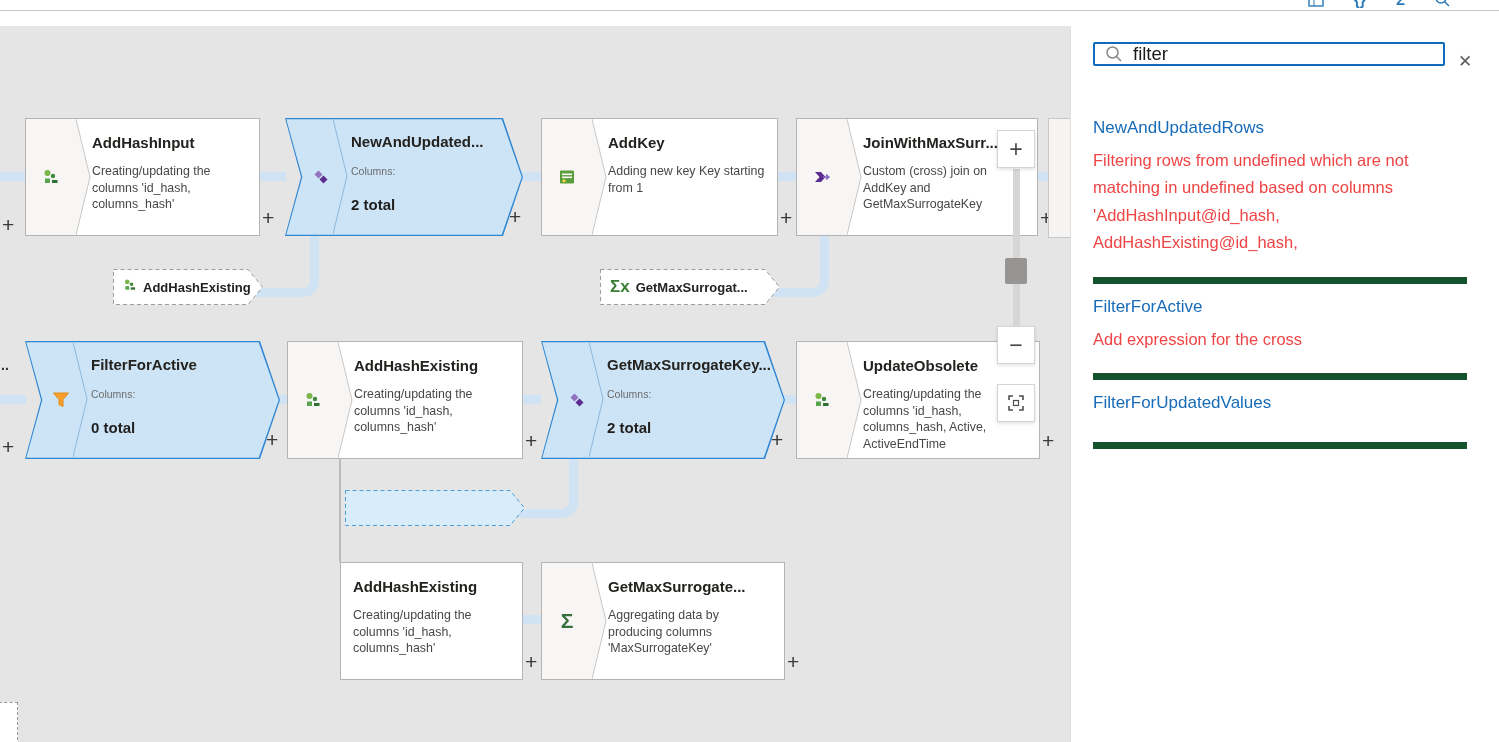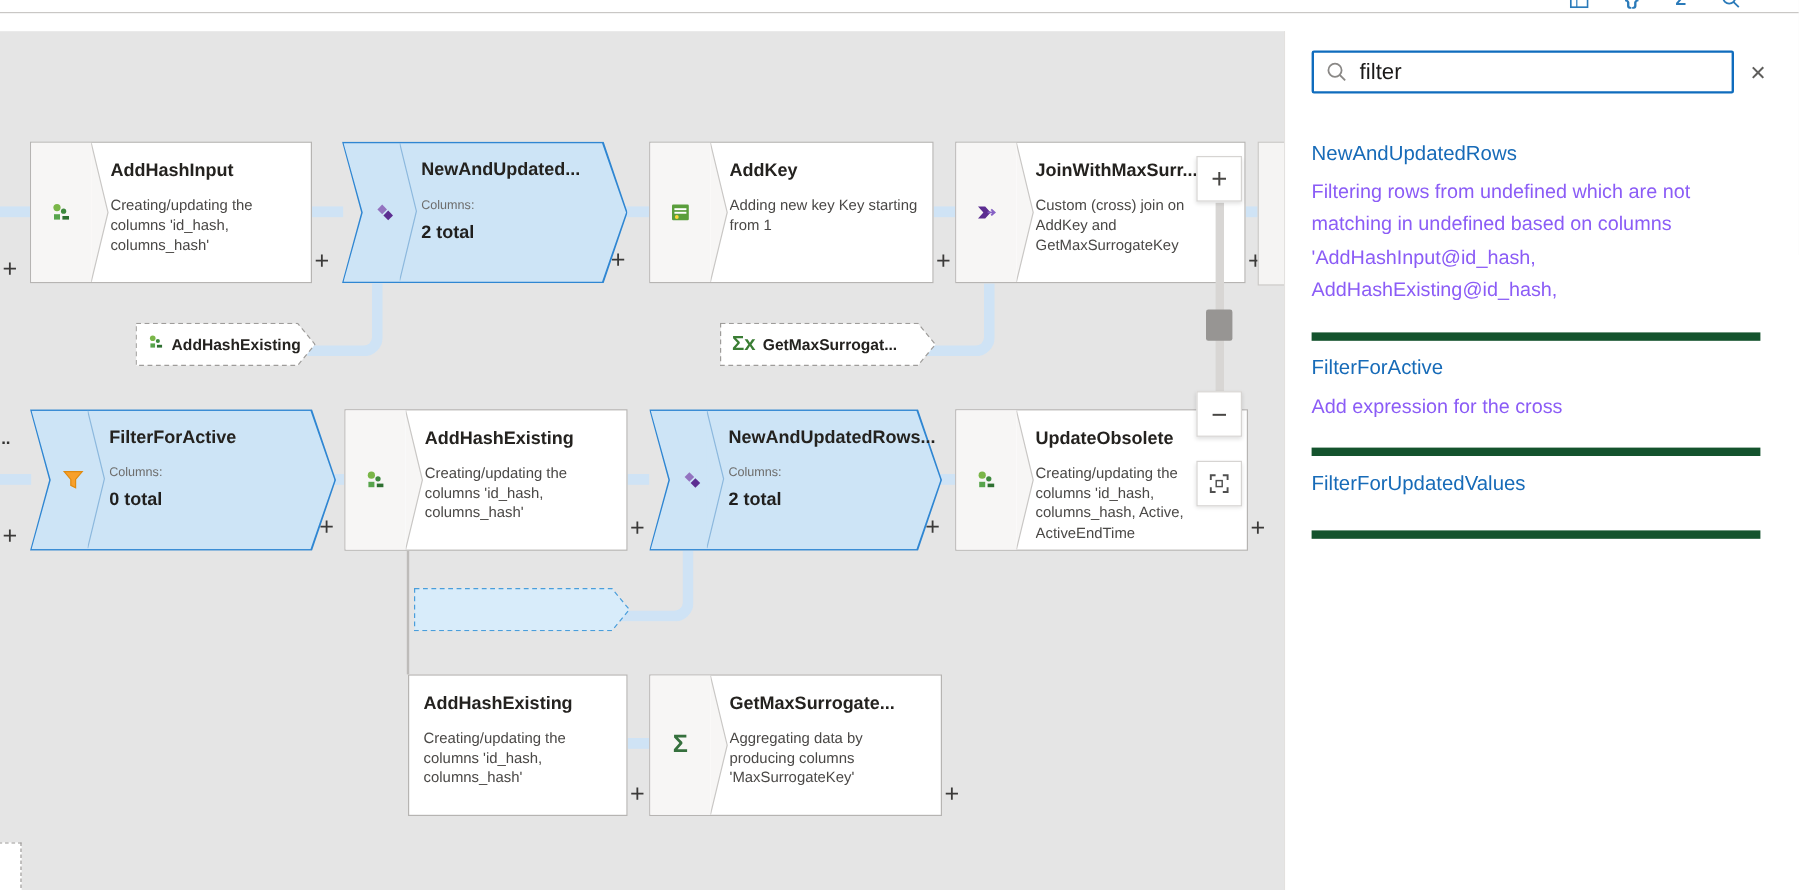--- a/index.html
+++ b/index.html
@@ -28,21 +28,21 @@
   
   .mnode{position:absolute;height:118px;z-index:2;}
   .m-border{position:absolute;inset:0;background:#2f86d2;
     clip-path:polygon(0 0,calc(100% - 20px) 0,100% 50%,calc(100% - 20px) 100%,0 100%,16px 50%);}
   .m-fill{position:absolute;inset:1.3px;background:#cde4f6;
     clip-path:polygon(0 0,calc(100% - 20px) 0,100% 50%,calc(100% - 20px) 100%,0 100%,16px 50%);}
   .m-icon{position:absolute;left:22px;top:0;width:28px;height:100%;display:flex;align-items:center;justify-content:center;}
   .msep{position:absolute;left:48px;top:1px;}
   .m-body{position:absolute;left:66px;top:15px;}
   .m-col-label{margin-top:15px;font-size:10.5px;color:#6d6c6b;}
-  .m-col-total{margin-top:8px;font-size:15px;font-weight:700;color:#201f1e;}
+  .m-col-total{margin-top:19px;font-size:15px;font-weight:700;color:#201f1e;}
 
   .plus{position:absolute;top:88px;font-size:21px;font-weight:400;color:#3b3a39;cursor:pointer;z-index:3;line-height:1;}
   .plus-out{left:calc(100% + 3px);}
   .plus-in{left:calc(100% - 14px);}
   .plus-free{position:absolute;font-size:21px;color:#3b3a39;z-index:3;cursor:pointer;line-height:1;}
 
   
   .tag{position:absolute;height:36px;z-index:2;}
   .tag-c{position:absolute;left:10px;top:0;height:36px;display:flex;align-items:center;gap:6px;}
   .tag-label{font-size:13px;font-weight:700;color:#24221f;white-space:nowrap;}
@@ -53,28 +53,28 @@
   .partial-node{position:absolute;left:1048px;top:92px;width:22px;height:118px;background:#f5f4f3;border:1px solid #c9c7c5;z-index:2;}
   .partial-tag{position:absolute;left:-12px;top:676px;width:28px;height:46px;border:1.5px dashed #9a9896;background:#fff;z-index:2;}
 
   
   .zbtn{position:absolute;left:997px;width:38px;height:38px;background:#fff;border:1px solid #d6d4d2;box-shadow:0 1.6px 3.6px rgba(0,0,0,.13);display:flex;align-items:center;justify-content:center;z-index:6;font-size:23px;font-weight:300;color:#484644;cursor:pointer;box-sizing:border-box;}
   .ztrack{position:absolute;left:1013px;top:143px;width:7px;height:158px;background:#d8d6d4;z-index:5;}
   .zhandle{position:absolute;left:1005px;top:232px;width:22px;height:26px;background:#979593;border-radius:2px;z-index:6;cursor:grab;}
 
   
   .panel{position:absolute;left:1071px;top:11px;width:428px;height:731px;background:#fff;}
-  .searchbox{position:absolute;left:22px;top:31px;width:352px;height:36px;border:2px solid #0f6cbd;border-radius:2px;background:#fff;display:flex;align-items:center;box-sizing:border-box;}
+  .searchbox{position:absolute;left:22px;top:31px;width:352px;height:24px;border:2px solid #0f6cbd;border-radius:2px;background:#fff;display:flex;align-items:center;box-sizing:border-box;}
   .mag{margin:0 8px 0 10px;flex:none;}
   .search-input{border:none;outline:none;font-size:18.5px;color:#1b1a19;width:270px;background:transparent;font-family:inherit;}
   .panel-close{position:absolute;left:387px;top:40px;font-size:17px;color:#5f5e5c;cursor:pointer;}
   .results{position:absolute;left:22px;top:94px;width:374px;}
   .result{border-bottom:7px solid #14532d;padding:13px 0 20px 0;}
   .r-title{color:#176bb8;font-size:17px;margin-bottom:9px;cursor:pointer;}
-  .r-desc{font-size:16.5px;line-height:1.66;color:#8b5cf6;}
+  .r-desc{font-size:16.5px;line-height:1.66;color:#ef4444;}
 </style>
 </head>
 <body>
 
 <div class="topbar">
   <span class="tb" style="left:1308px">
     <svg width="16" height="16">
         <rect x="1" y="1" width="14" height="14" fill="none" stroke="#2a7ab9" stroke-width="1.4"></rect>
         <line x1="1" y1="6" x2="15" y2="6" stroke="#2a7ab9"></line>
         <line x1="6" y1="1" x2="6" y2="15" stroke="#2a7ab9"></line>
@@ -237,21 +237,21 @@
       <svg width="18" height="18" viewBox="0 0 18 18">
           <path d="M6.5 2.5 L10.5 6.5 L6.5 10.5 L2.5 6.5 Z" fill="#9373c0"></path>
           <path d="M11.5 7.5 L15.5 11.5 L11.5 15.5 L7.5 11.5 Z" fill="#5c2d91"></path>
         </svg>
     </div>
     <svg class="msep" width="16" height="115">
         <path d="M0 0 L14 57 L0 115 Z" fill="#cde4f6"></path>
         <path d="M0 0 L14 57 L0 115" fill="none" stroke="#8cb8dd"></path>
       </svg>
     <div class="m-body">
-      <div class="n-title">NewAndUpdatedRows...</div>
+      <div class="n-title">GetMaxSurrogateKey...</div>
       <div class="m-col-label">Columns:</div>
       <div class="m-col-total">2 total</div>
     </div>
     <span class="plus plus-in">+</span>
   </div>
 
   <div class="node" style="left:796px;top:315px;width:244px">
     <div class="n-icon">
       <svg width="18" height="18" viewBox="0 0 18 18">
           <circle cx="5.5" cy="5" r="3" fill="#7ab648"></circle>

